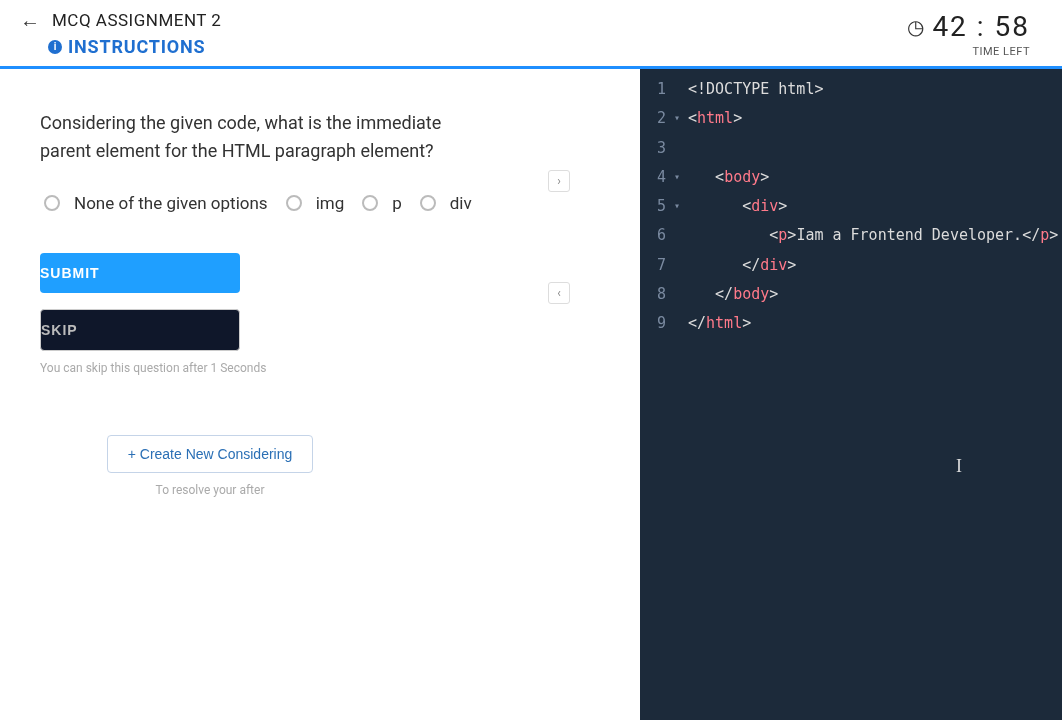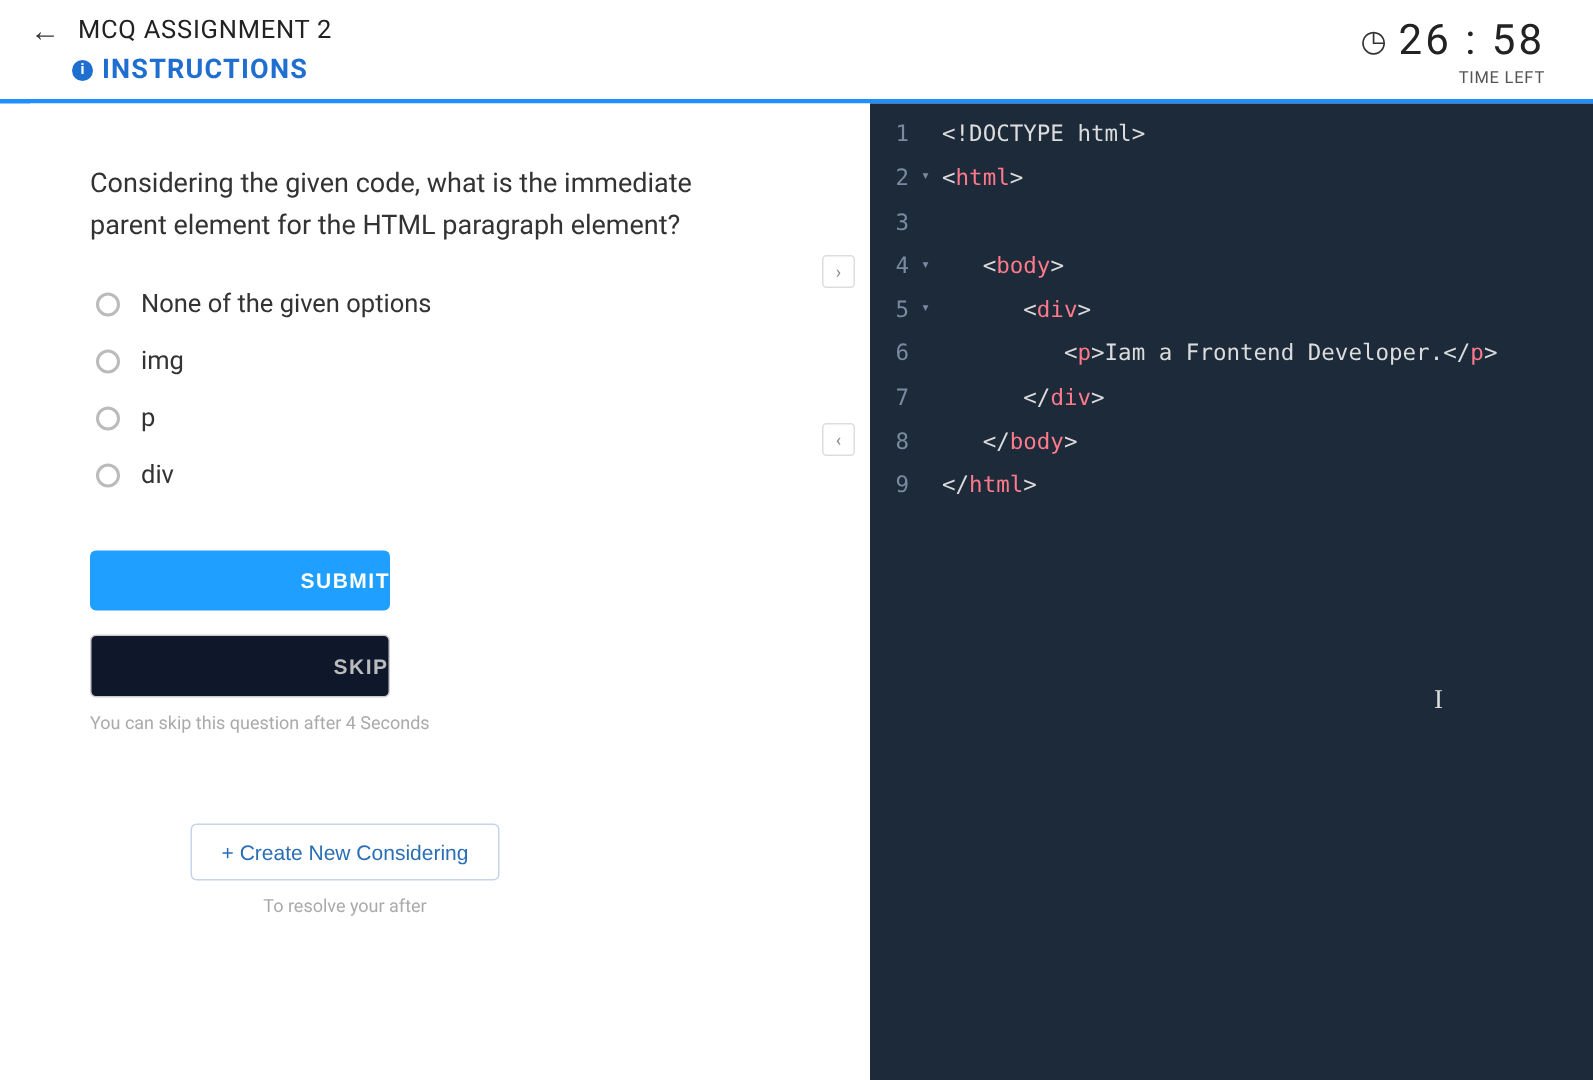--- a/index.html
+++ b/index.html
@@ -39,37 +39,36 @@
   }
   .instructions-label { color: #1f6fd0; font-size: 18px; font-weight: 700; letter-spacing: 0.8px; cursor: pointer; }
   .timer-block { text-align: right; padding-right: 12px; }
   .timer-row { display: flex; align-items: center; gap: 8px; justify-content: flex-end; }
   .clock-icon { font-size: 20px; color: #333; }
   .timer-value { font-size: 28px; font-weight: 400; color: #222; letter-spacing: 2px; }
   .timer-label { font-size: 11px; color: #555; letter-spacing: 0.5px; margin-top: 2px; }
 
   .main { flex: 1; display: flex; min-height: 0; }
   .left-pane {
-    width: 560px;
+    width: 640px;
     padding: 40px 30px 20px 40px;
     background: #fff;
     position: relative;
     overflow-y: auto;
-    margin-left: 20px;
   }
   .question-text { font-size: 18px; line-height: 1.55; color: #333; margin-bottom: 28px; max-width: 440px; }
-  .options { display: flex; flex-direction: column; gap: 18px; margin-left: 4px; margin-bottom: 40px; }
+  .options { display: flex; flex-direction: row; gap: 18px; margin-left: 4px; margin-bottom: 40px; }
   .option { display: flex; align-items: center; gap: 14px; cursor: pointer; }
   .radio {
     width: 16px; height: 16px; border: 2px solid #bbb; border-radius: 50%;
     flex-shrink: 0;
   }
   .option-label { font-size: 17px; color: #333; }
   .btn {
-    display: block; width: 200px; padding: 12px 0; text-align: right;
+    display: block; width: 200px; padding: 12px 0; text-align: left;
     border-radius: 4px; font-size: 14px; font-weight: 700; letter-spacing: 1px;
     cursor: pointer; border: none;
   }
   .btn-submit { background: #1f9fff; color: #fff; margin-bottom: 16px; }
   .btn-skip { background: #0f172a; color: #bbb; border: 1px solid #ccc; }
   .skip-hint { font-size: 12px; color: #aaa; margin-top: 10px; }
   .discussion-block { margin-top: 60px; text-align: center; width: 340px; }
   .btn-discussion {
     display: inline-block; padding: 10px 20px; border: 1px solid #c5d4e8;
     border-radius: 4px; color: #2a6fb5; font-size: 14px; background: #fff;
@@ -136,21 +135,21 @@
         <span class="title">MCQ ASSIGNMENT 2</span>
       </div>
       <div class="instructions-row">
         <span class="info-icon">i</span>
         <span class="instructions-label">INSTRUCTIONS</span>
       </div>
     </div>
     <div class="timer-block">
       <div class="timer-row">
         <span class="clock-icon">◷</span>
-        <span class="timer-value">26 : 58</span>
+        <span class="timer-value">42 : 58</span>
       </div>
       <div class="timer-label">TIME LEFT</div>
     </div>
   </div>
 
   <div class="main">
 
     <div class="left-pane">
       <div class="question-text">Considering the given code, what is the immediate parent element for the HTML paragraph element?</div>
 
@@ -168,21 +167,21 @@
           <span class="option-label">p</span>
         </div>
         <div class="option">
           <span class="radio"></span>
           <span class="option-label">div</span>
         </div>
       </div>
 
       <button class="btn btn-submit">SUBMIT</button>
       <button class="btn btn-skip">SKIP</button>
-      <div class="skip-hint">You can skip this question after 4 Seconds</div>
+      <div class="skip-hint">You can skip this question after 1 Seconds</div>
 
       <div class="discussion-block">
         <button class="btn-discussion">+ Create New Considering</button>
         <div class="discussion-hint">To resolve your after</div>
       </div>
     </div>
 
     <div class="divider-handle">
       <div class="chevron">›</div>
       <div class="chevron">‹</div>

